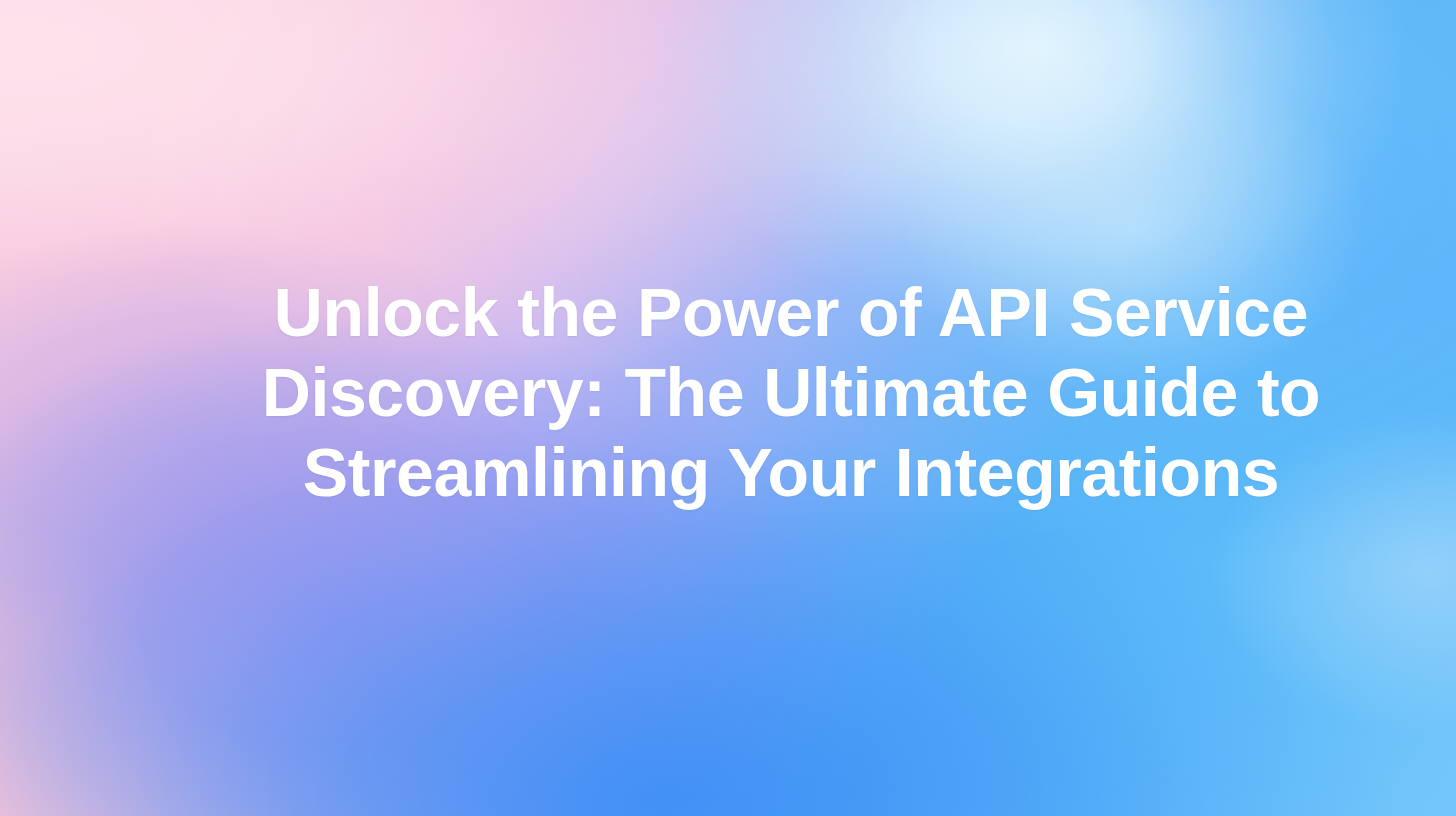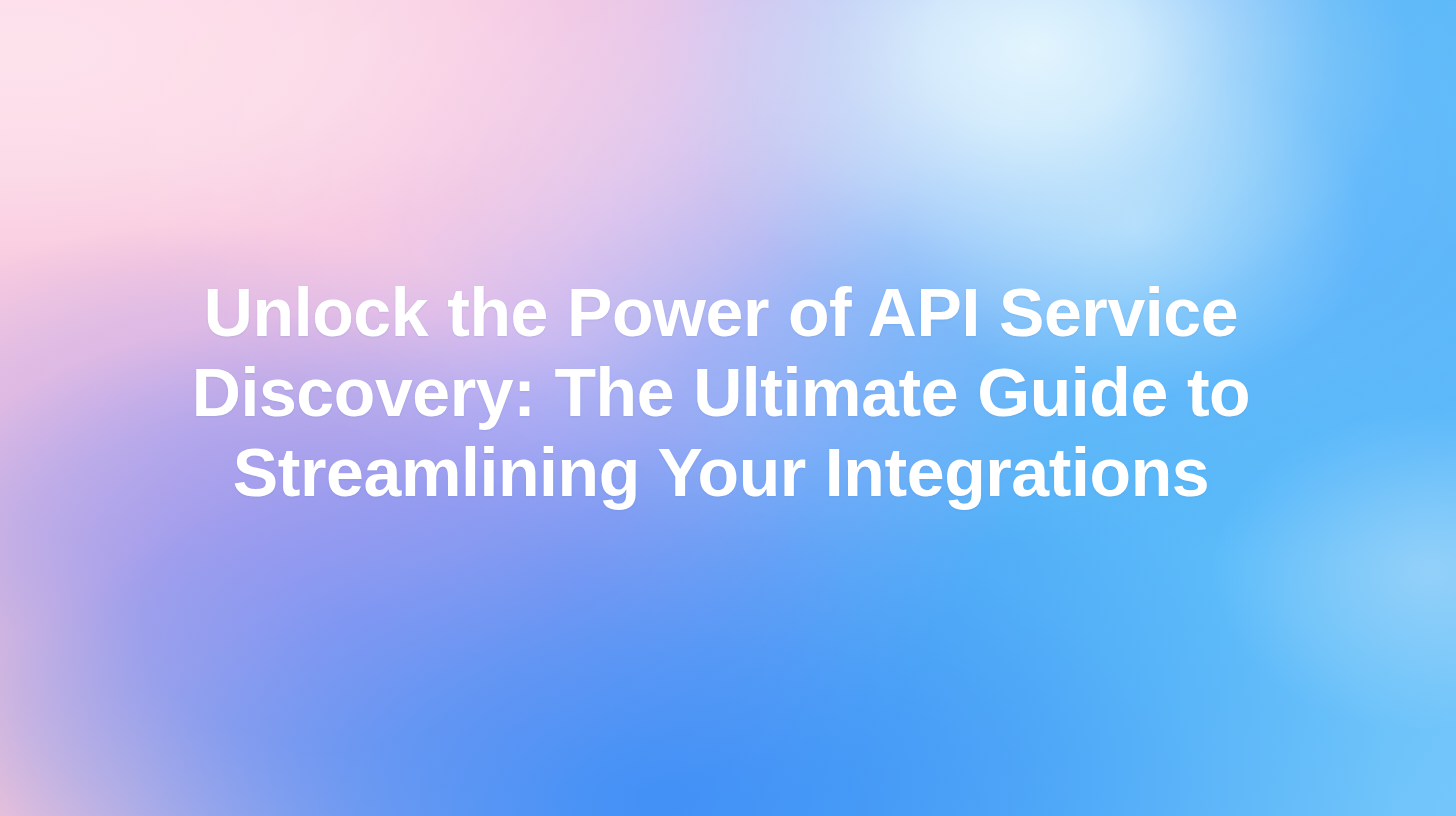--- a/index.html
+++ b/index.html
@@ -123,21 +123,21 @@
 
   
   #title-block {
     position: absolute;
     left: 0;
     right: 14px;
     top: 0;
     height: 783px;
     display: flex;
     align-items: center;
-    justify-content: center;
+    justify-content: flex-end;
     padding: 0 86px;
     box-sizing: border-box;
   }
 
   #hero-title {
     margin: 0;
     max-width: 1130px;
     text-align: center;
     font-family: "Liberation Sans", sans-serif;
     font-size: 68px;

